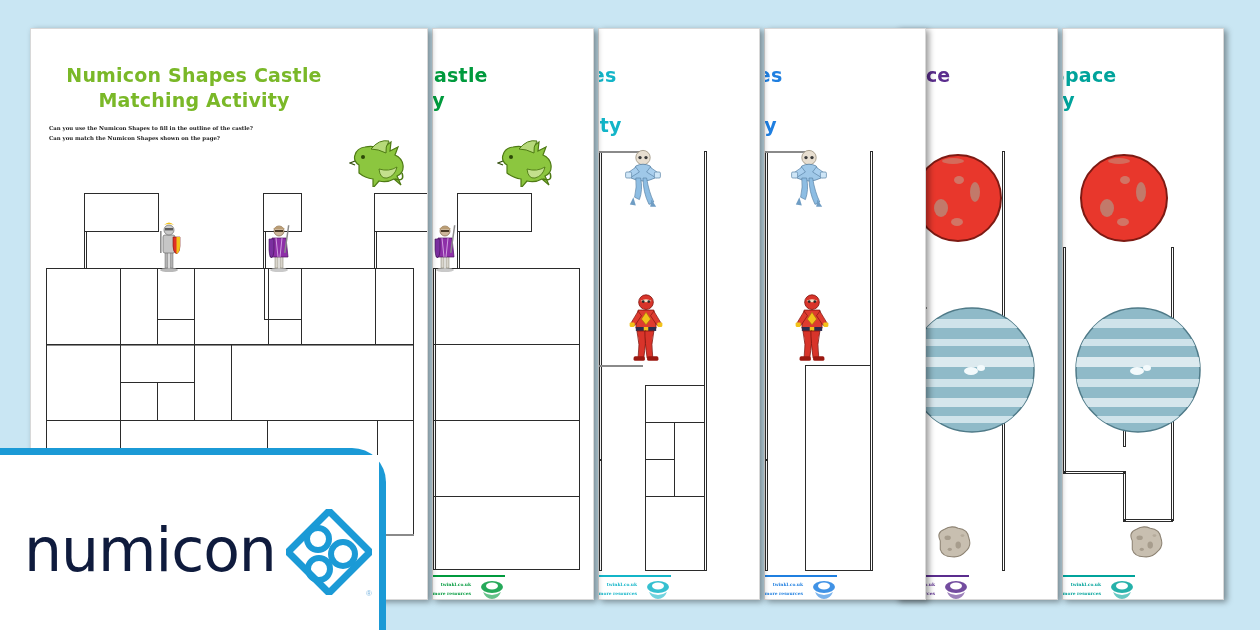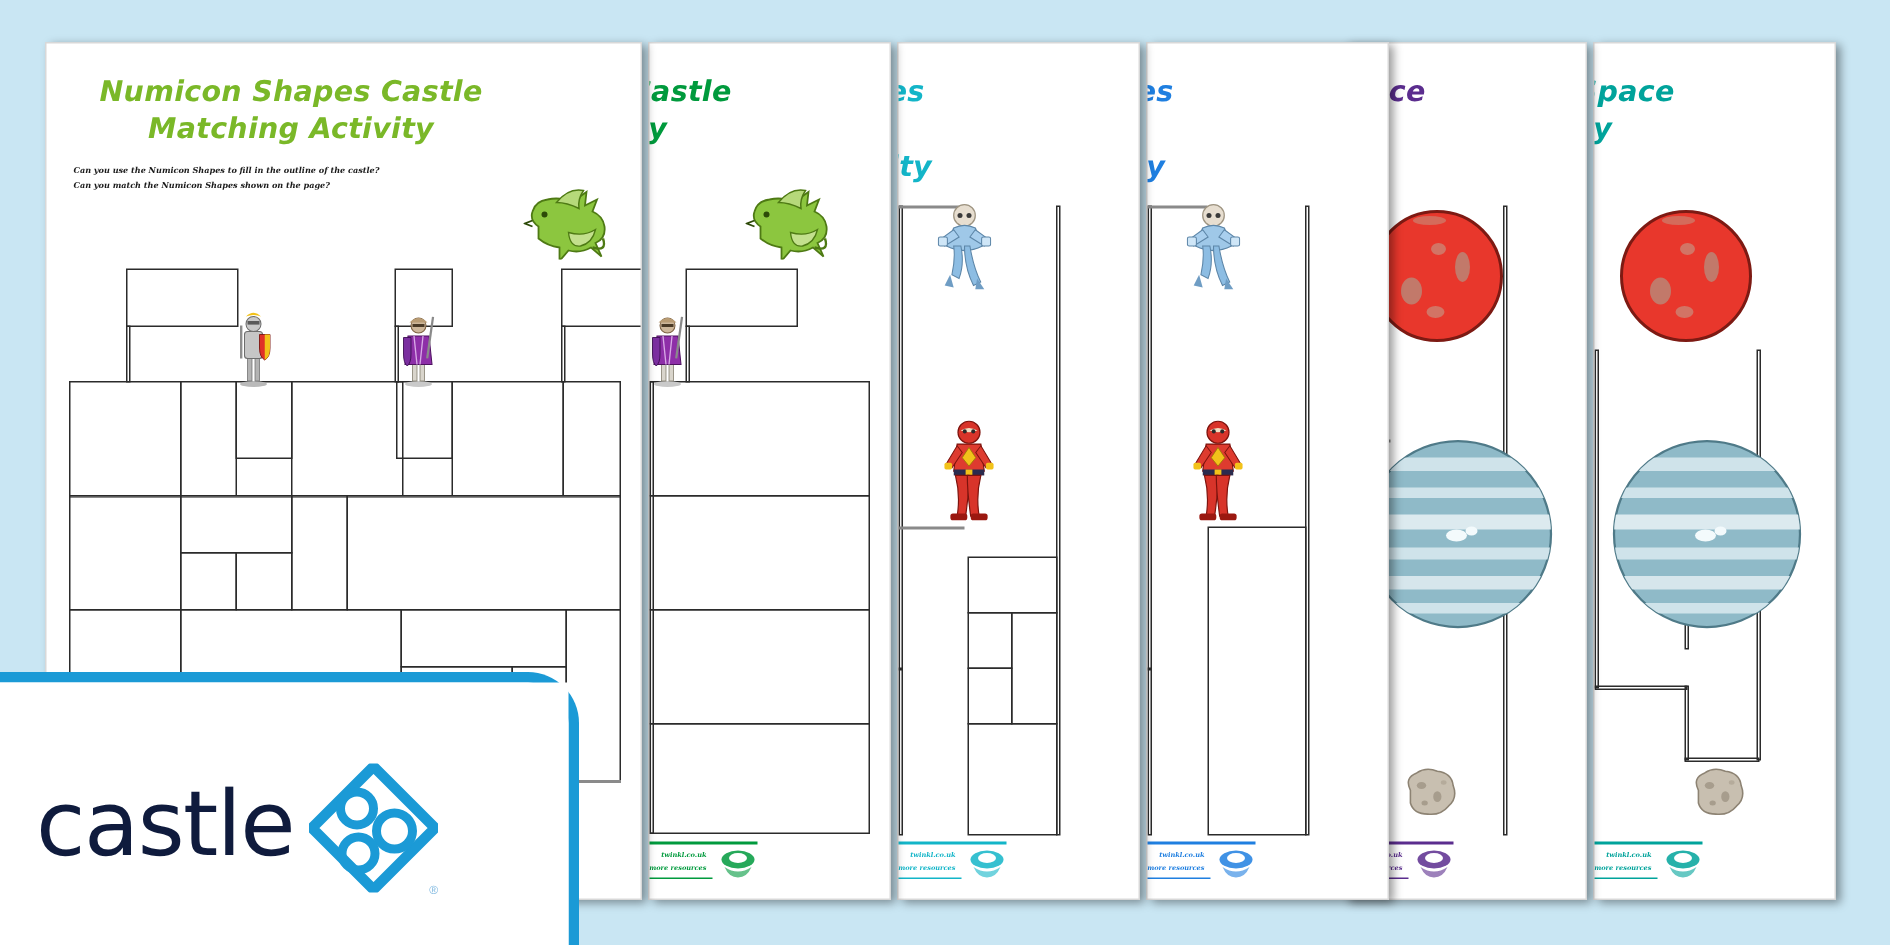--- a/index.html
+++ b/index.html
@@ -35,24 +35,23 @@
 
   
   .sheet.s1 { left: 30px;  top: 28px; width: 398px; height: 572px; z-index: 7; }
   .sheet.s2 { left: 432px; top: 28px; width: 162px; height: 572px; z-index: 6; }
   .sheet.s3 { left: 598px; top: 28px; width: 162px; height: 572px; z-index: 5; }
   .sheet.s4 { left: 764px; top: 28px; width: 162px; height: 572px; z-index: 4; }
   .sheet.s5 { left: 896px; top: 28px; width: 162px; height: 572px; z-index: 3; }
   .sheet.s6 { left: 1062px;top: 28px; width: 162px; height: 572px; z-index: 2; }
   .page-inner {
     position: absolute;
-    top: 4px;
+    top: 18px;
     width: 322px;
     height: 572px;
-    font-style: italic;
   }
   .s1 .page-inner { left: 0; }
   .s2 .page-inner { left: -236px; }
   .s3 .page-inner { left: -236px; }
   .s4 .page-inner { left: -236px; }
   .s5 .page-inner { left: -236px; }
   .s6 .page-inner { left: -236px; }
 
   
   .pg-title {
@@ -594,19 +593,19 @@
             <use href="#def-twinkl"></use>
           </svg>
       </div>
     </div>
   </div>
 
 </div>
 
 <div id="brand-panel">
   <div id="brand-inner">
-    <span id="brand-wordmark">castle</span>
+    <span id="brand-wordmark">numicon</span>
     <svg id="brand-mark" viewBox="0 0 86 86">
       <use href="#def-numicon-mark"></use>
     </svg>
     <span id="brand-tm">®</span>
   </div>
 </div>
 
 </body></html>

